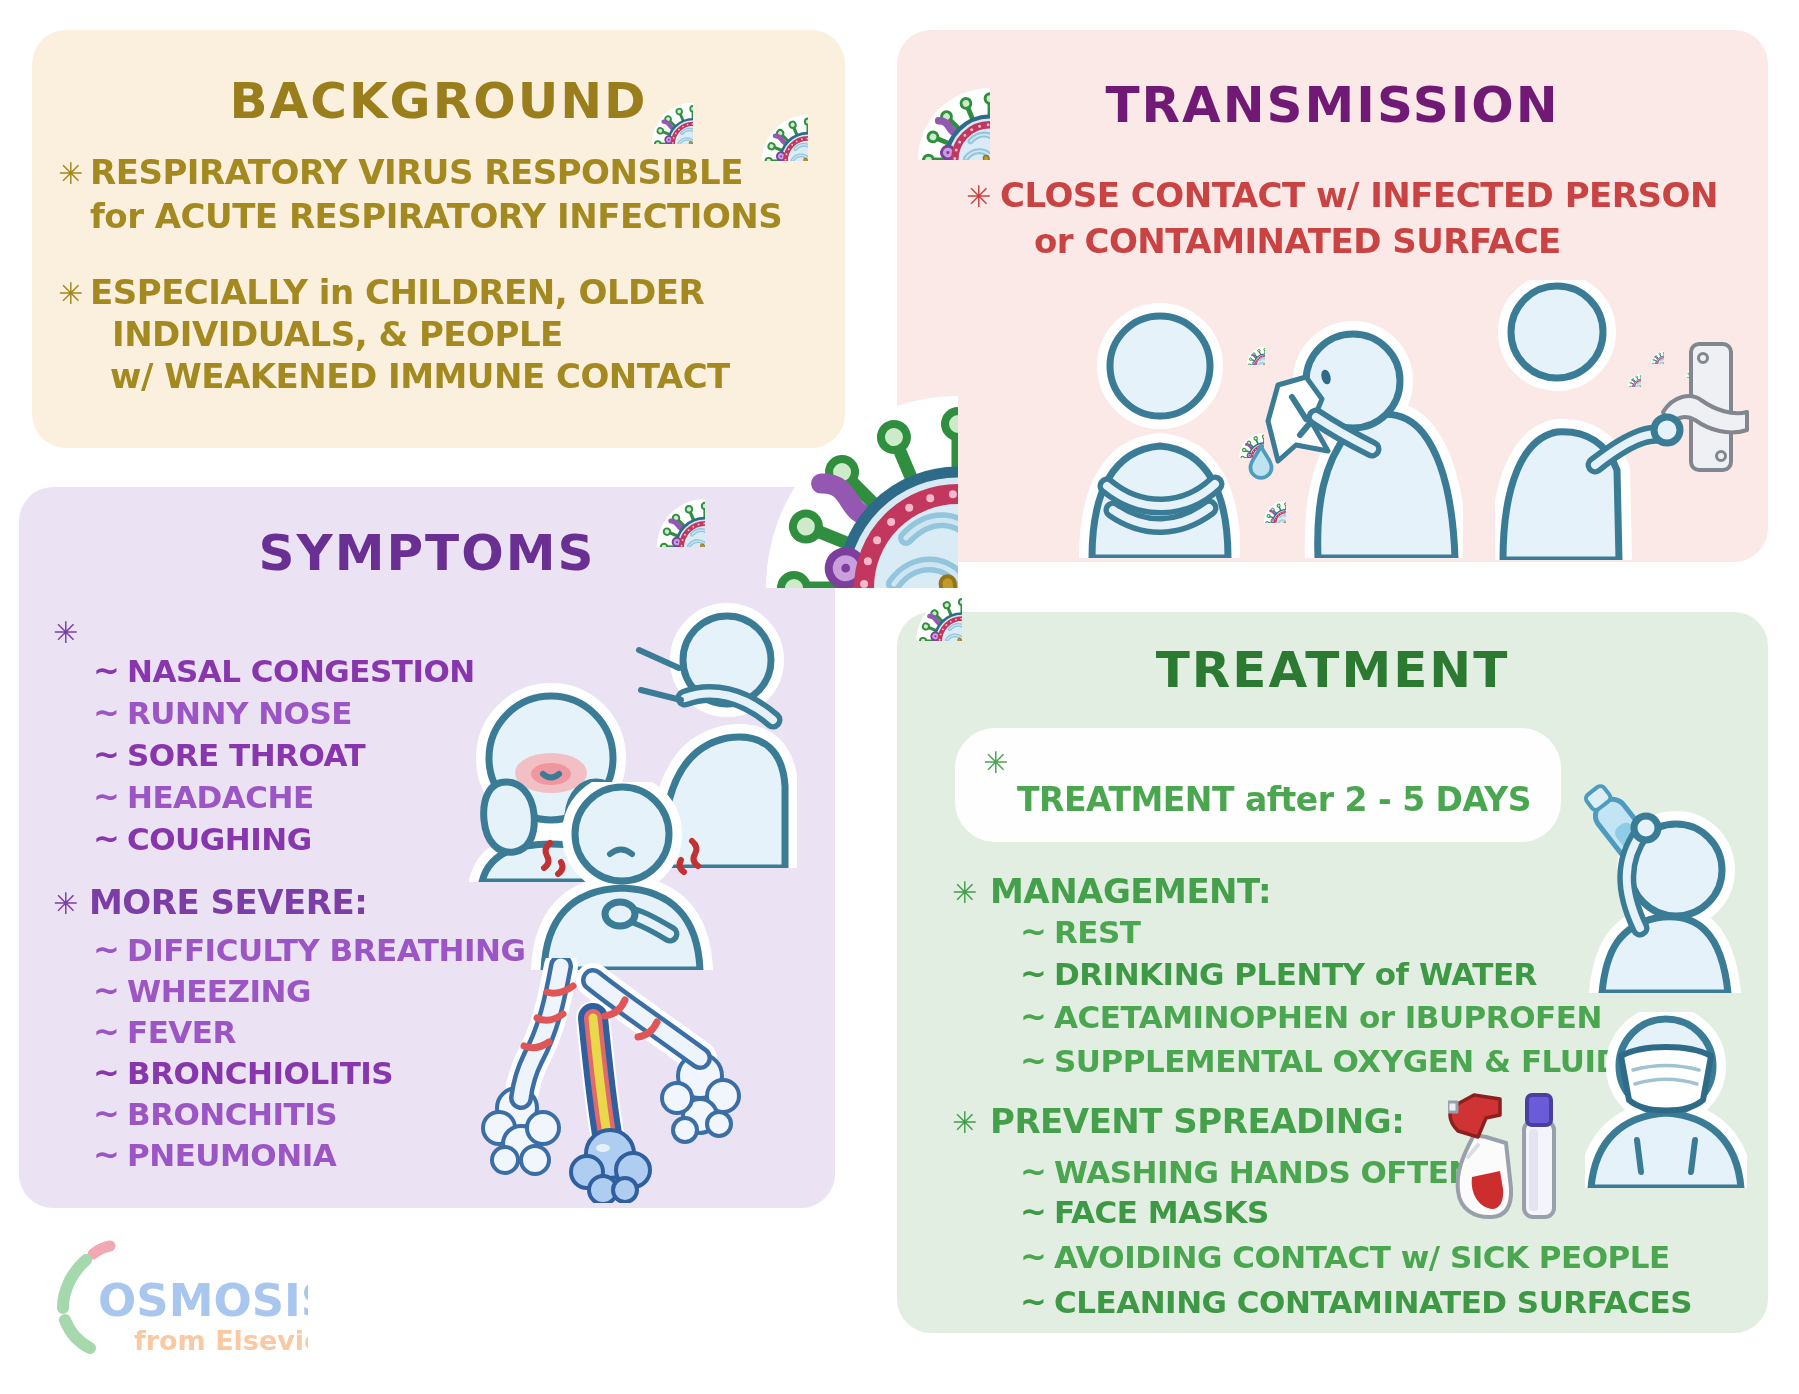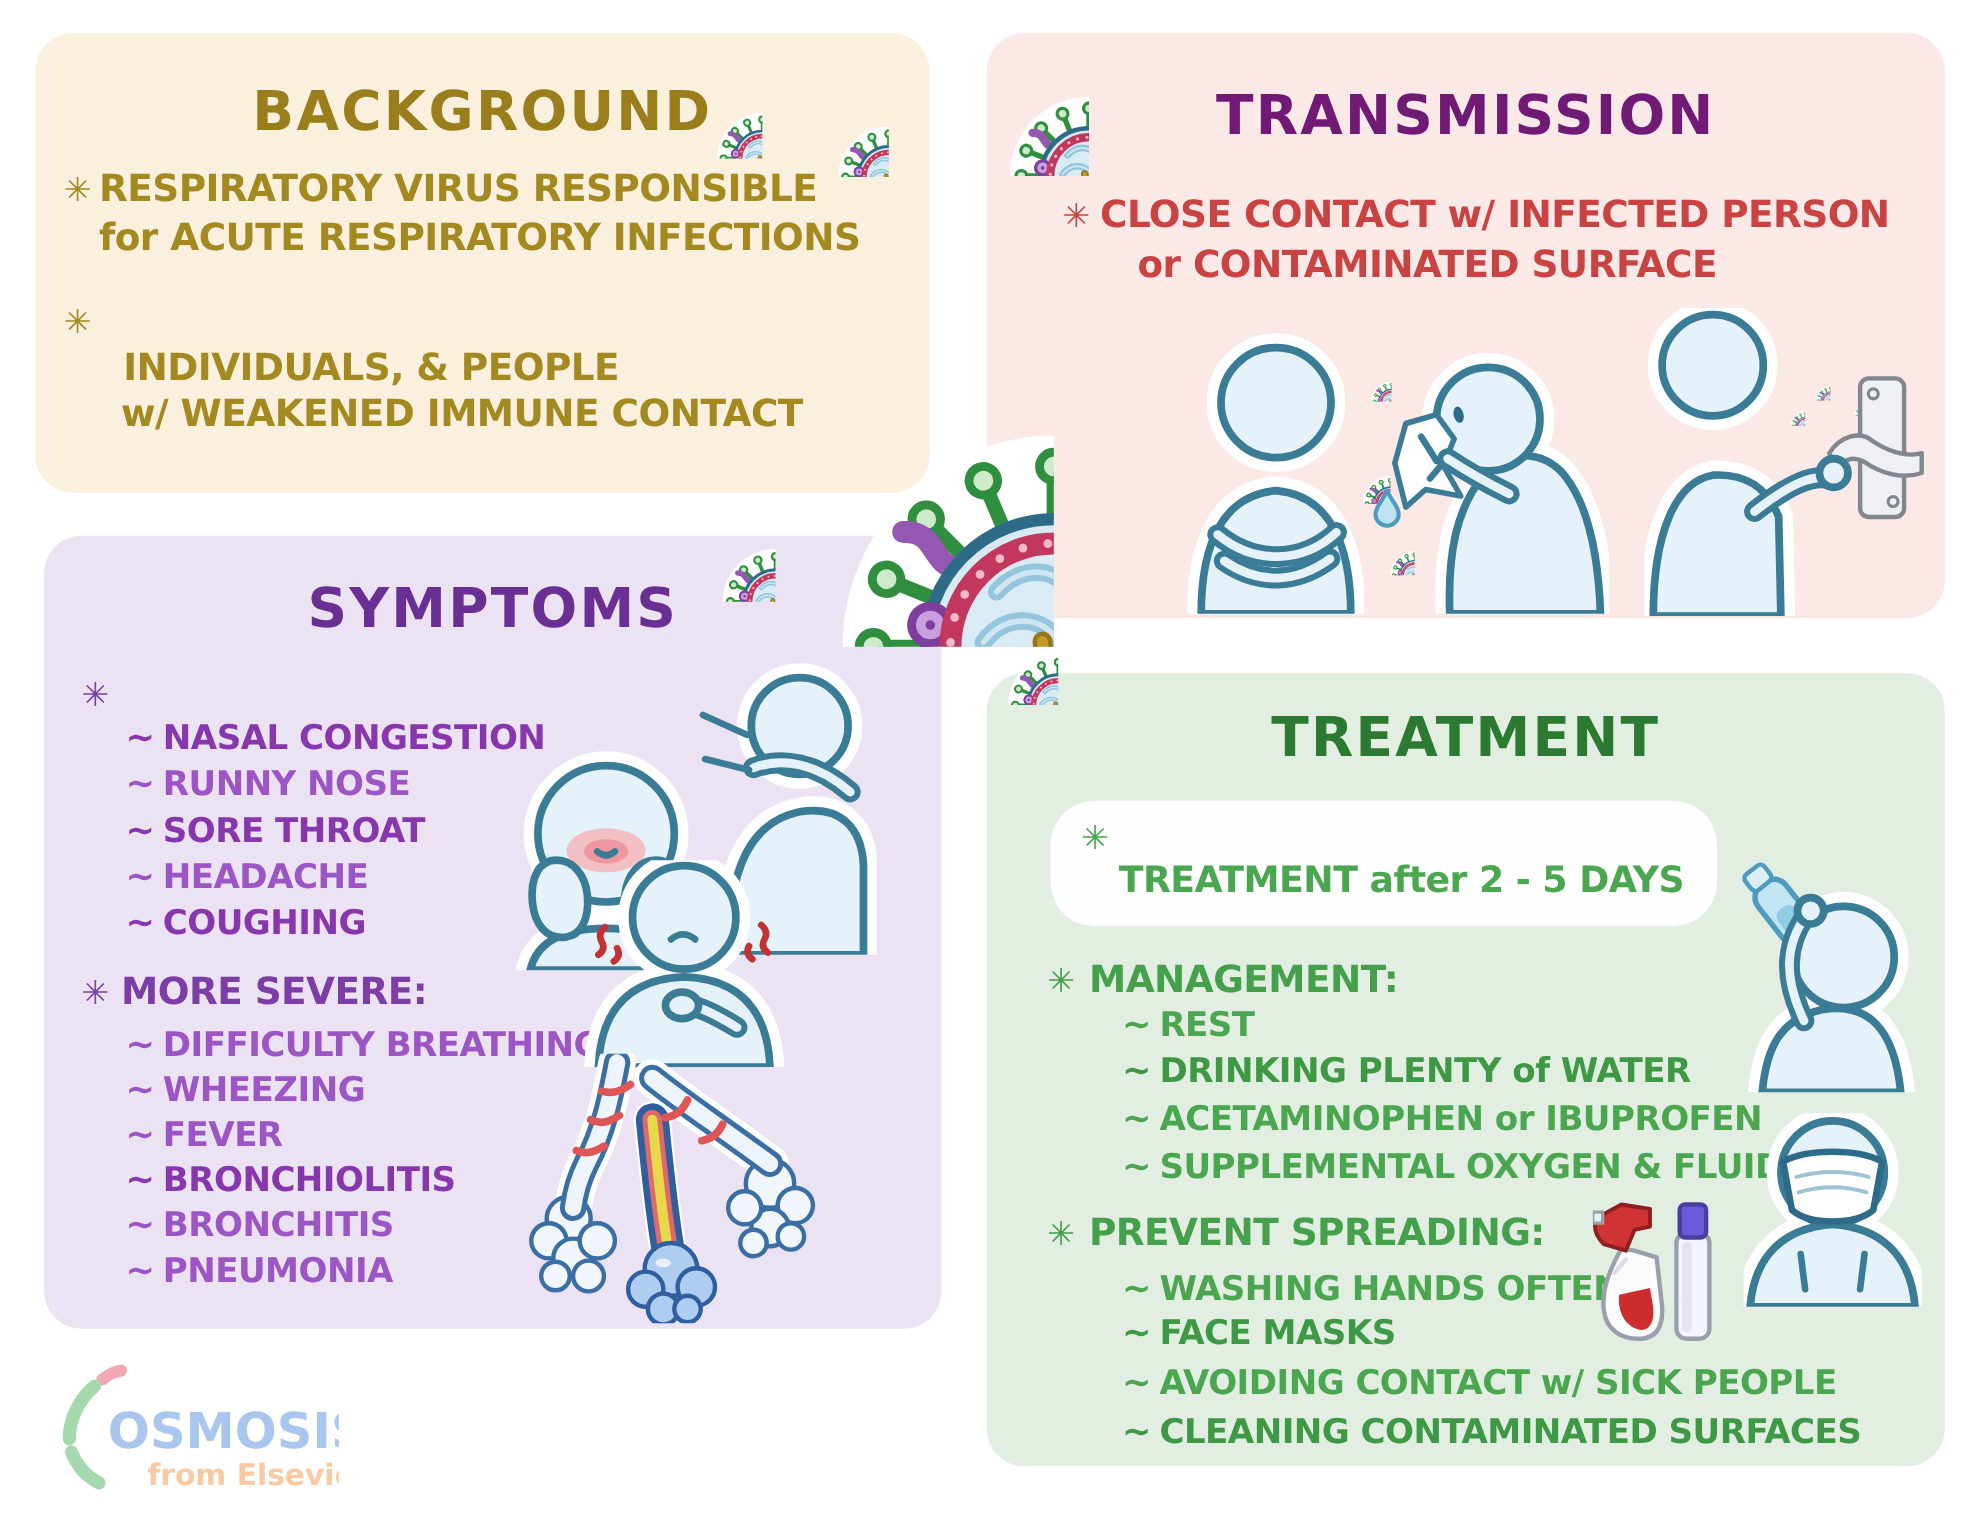--- a/index.html
+++ b/index.html
@@ -1,21 +1,21 @@
 <!DOCTYPE html>
 <html><head>
 <meta charset="utf-8">
 <style>
   html,body{margin:0;padding:0;background:#fff}
   .canvas{position:relative;width:1799px;height:1394px;background:#fff;overflow:hidden;
           font-family:"DejaVu Sans",sans-serif}
   .panel{position:absolute;border-radius:34px}
   #bg-panel{left:32px;top:30px;width:813px;height:418px;background:#faf0dd}
   #tr-panel{left:897px;top:30px;width:871px;height:532px;background:#fbe9e8}
-  #sy-panel{left:40px;top:487px;width:816px;height:721px;background:#ebe3f3}
+  #sy-panel{left:19px;top:487px;width:816px;height:721px;background:#ebe3f3}
   #tx-panel{left:897px;top:612px;width:871px;height:721px;background:#e3eee2}
   .t-title{position:absolute;left:0;width:100%;text-align:center;font-weight:800;
            letter-spacing:2px;font-size:50px;white-space:nowrap}
   #bg-panel .t-title{color:#997e1b}
   #tr-panel .t-title{color:#701a75}
   #sy-panel .t-title{color:#6a2f92}
   #tx-panel .t-title{color:#2c7a31}
   .line{position:absolute;white-space:nowrap;font-weight:700;font-size:34px;letter-spacing:-0.5px}
   .mk{position:absolute;font-weight:800;font-size:30px}
   .tl{position:absolute;font-weight:800;font-size:32px}
@@ -45,20 +45,21 @@
 <body>
 
 <div class="canvas">
 
   <div class="panel" id="bg-panel">
     <div class="t-title" style="top:42px">BACKGROUND</div>
     <div class="mk gold" style="left:26px;top:126px">✳</div>
     <div class="line gold" style="left:58px;top:122px">RESPIRATORY VIRUS RESPONSIBLE</div>
     <div class="line gold" style="left:58px;top:166px">for ACUTE RESPIRATORY INFECTIONS</div>
     <div class="mk gold" style="left:26px;top:246px">✳</div>
+    <div class="line gold" style="left:58px;top:242px">ESPECIALLY in CHILDREN, OLDER</div>
     <div class="line gold" style="left:80px;top:284px">INDIVIDUALS, &amp; PEOPLE</div>
     <div class="line gold" style="left:78px;top:326px">w/ WEAKENED IMMUNE CONTACT</div>
   </div>
 
   <div class="panel" id="tr-panel">
     <div class="t-title" style="top:46px">TRANSMISSION</div>
     <div class="mk red" style="left:69px;top:149px">✳</div>
     <div class="line red" style="left:103px;top:145px">CLOSE CONTACT w/ INFECTED PERSON</div>
     <div class="line red" style="left:137px;top:191px">or CONTAMINATED SURFACE</div>
   </div>

